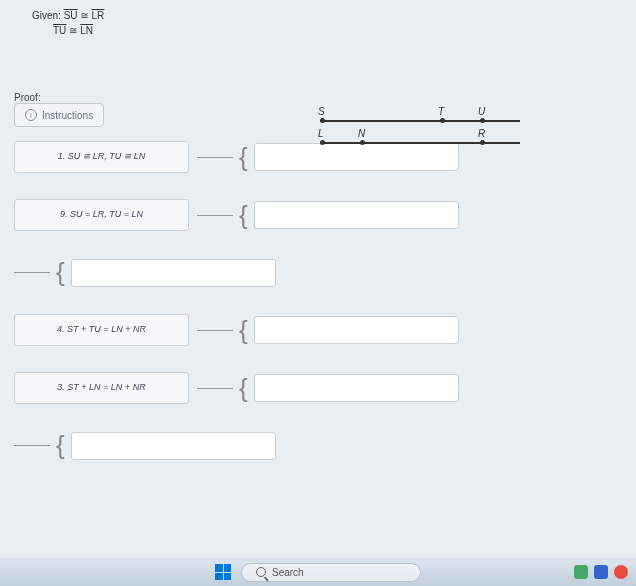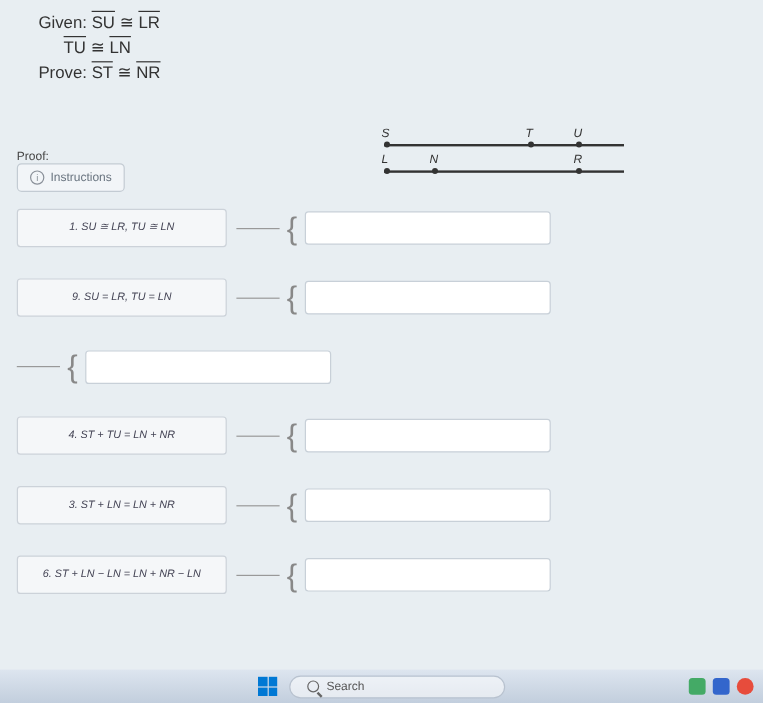--- a/index.html
+++ b/index.html
@@ -1,20 +1,20 @@
 <!DOCTYPE html>
 <html><head>
 <meta charset="utf-8">
 <style>
 *{box-sizing:border-box;margin:0;padding:0}
 body{width:636px;height:586px;background:#e8eef2;font-family:Arial,sans-serif;overflow:hidden;color:#444;position:relative}
 .page{padding:8px 14px 0 14px}
 .hdr{font-size:10px;color:#555;margin-bottom:8px}
 .hdr b{color:#333}
-.givens{font-size:14px;color:#333;margin-left:18px;line-height:1.5;margin-bottom:6px}
+.givens{font-size:10px;color:#333;margin-left:18px;line-height:1.5;margin-bottom:6px}
 .ov{text-decoration:overline}
 .diagram{position:absolute;top:100px;left:320px;width:200px}
 .seg{height:2px;background:#333;position:relative;margin:20px 0}
 .seg .pt{position:absolute;width:5px;height:5px;border-radius:50%;background:#333;top:-2px}
 .seg .lbl{position:absolute;font-size:10px;font-style:italic;top:-14px;color:#333}
 .proof-label{font-size:10px;margin-top:54px;}
 .instr{display:inline-flex;align-items:center;gap:5px;border:1px solid #c3cbd3;border-radius:4px;padding:5px 10px;font-size:10px;color:#6a7580;margin-bottom:14px;background:#f2f5f8}
 .instr .ic{width:12px;height:12px;border:1px solid #8a9099;border-radius:50%;display:flex;align-items:center;justify-content:center;font-size:8px;color:#8a9099}
 .rows{display:flex;flex-direction:column;gap:26px}
 .row{display:flex;align-items:center;gap:8px}
@@ -31,21 +31,20 @@
 .tray{position:absolute;right:8px;display:flex;gap:6px;align-items:center}
 .tic{width:14px;height:14px;border-radius:3px}
 </style>
 </head>
 <body>
 
 <div class="page">
   <div class="givens">
     <div><span>Given: </span><span class="ov">SU</span><span> ≅ </span><span class="ov">LR</span></div>
     <div style="margin-left:21px"><span class="ov">TU</span><span> ≅ </span><span class="ov">LN</span></div>
-    <div><span>Prove: </span><span class="ov">ST</span><span> ≅ </span><span class="ov">NR</span></div>
   </div>
 
   <div class="diagram">
     <div class="seg">
       <span class="pt" style="left:0"></span>
         <span class="lbl" style="left:-2px">S</span>
       <span class="pt" style="left:120px"></span>
         <span class="lbl" style="left:118px">T</span>
       <span class="pt" style="left:160px"></span>
         <span class="lbl" style="left:158px">U</span>
@@ -99,23 +98,20 @@
     </div>
     <div class="row">
       <div class="stmt">
           <span>3. ST + LN = LN + NR</span>
         </div>
       <div class="conn"></div>
       <div class="brace">{</div>
       <div class="drop"></div>
     </div>
     <div class="row">
-      <div class="stmt">
-          <span>6. ST + LN − LN = LN + NR − LN</span>
-        </div>
       <div class="conn"></div>
       <div class="brace">{</div>
       <div class="drop"></div>
     </div>
   </div>
 </div>
 
 <div class="taskbar">
   <div class="win">
       <div></div>

